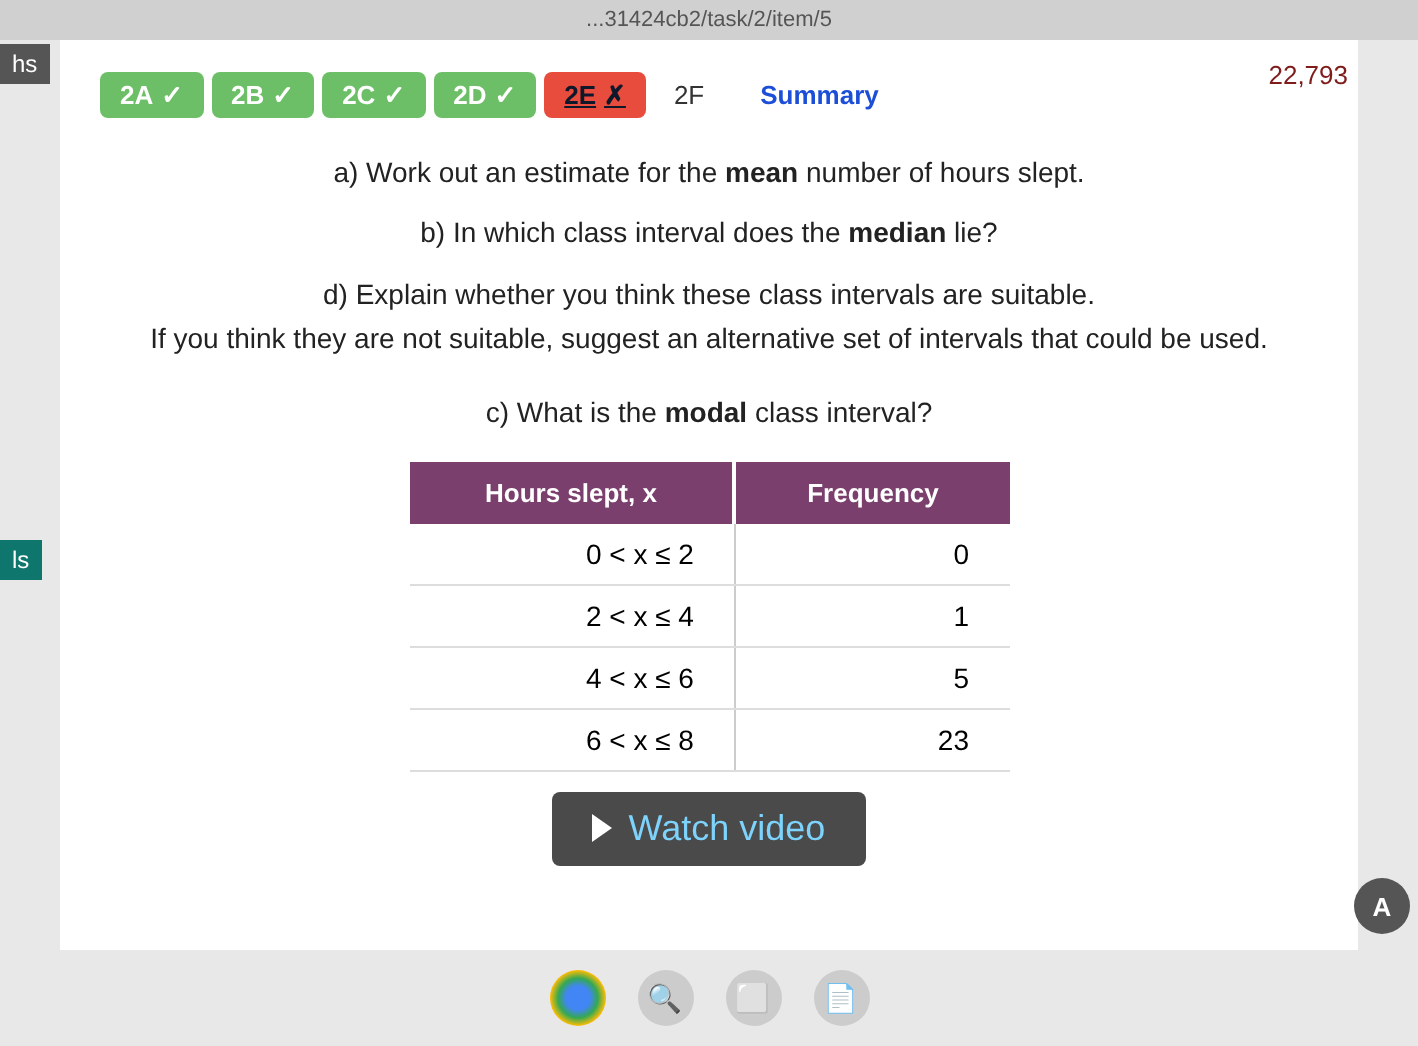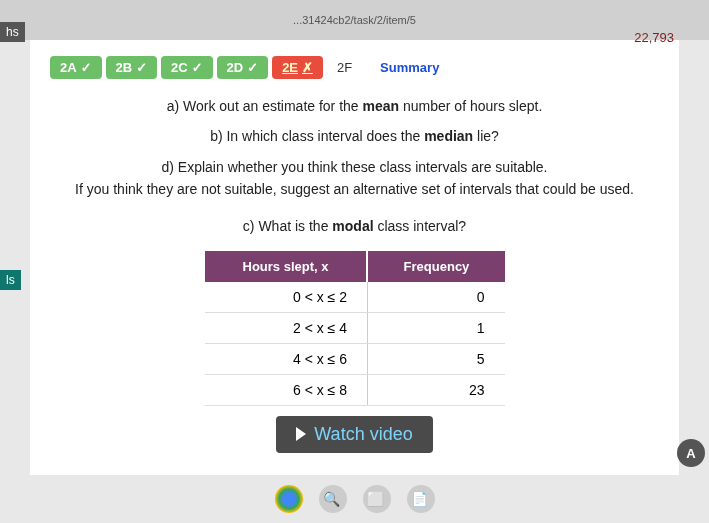--- a/index.html
+++ b/index.html
@@ -8,21 +8,21 @@
       height: 523px;
       background: #e8e8e8;
       font-family: Arial, sans-serif;
       overflow: hidden;
       position: relative;
     }
 
     
     .top-bar {
       background: #d0d0d0;
-      height: 40px;
+      height: 20px;
       display: flex;
       align-items: center;
       padding: 0 8px;
       font-size: 11px;
       color: #555;
       justify-content: center;
     }
 
     
     .content {
@@ -52,21 +52,21 @@
       cursor: pointer;
     }
 
     .tab-done {
       background: #6dbf67;
       color: white;
     }
 
     .tab-current {
       background: #e74c3c;
-      color: #fef9c3;
+      color: #0f172a;
       text-decoration: underline;
     }
 
     .tab-plain {
       background: none;
       color: #333;
       font-weight: normal;
     }
 
     .tab-summary {

